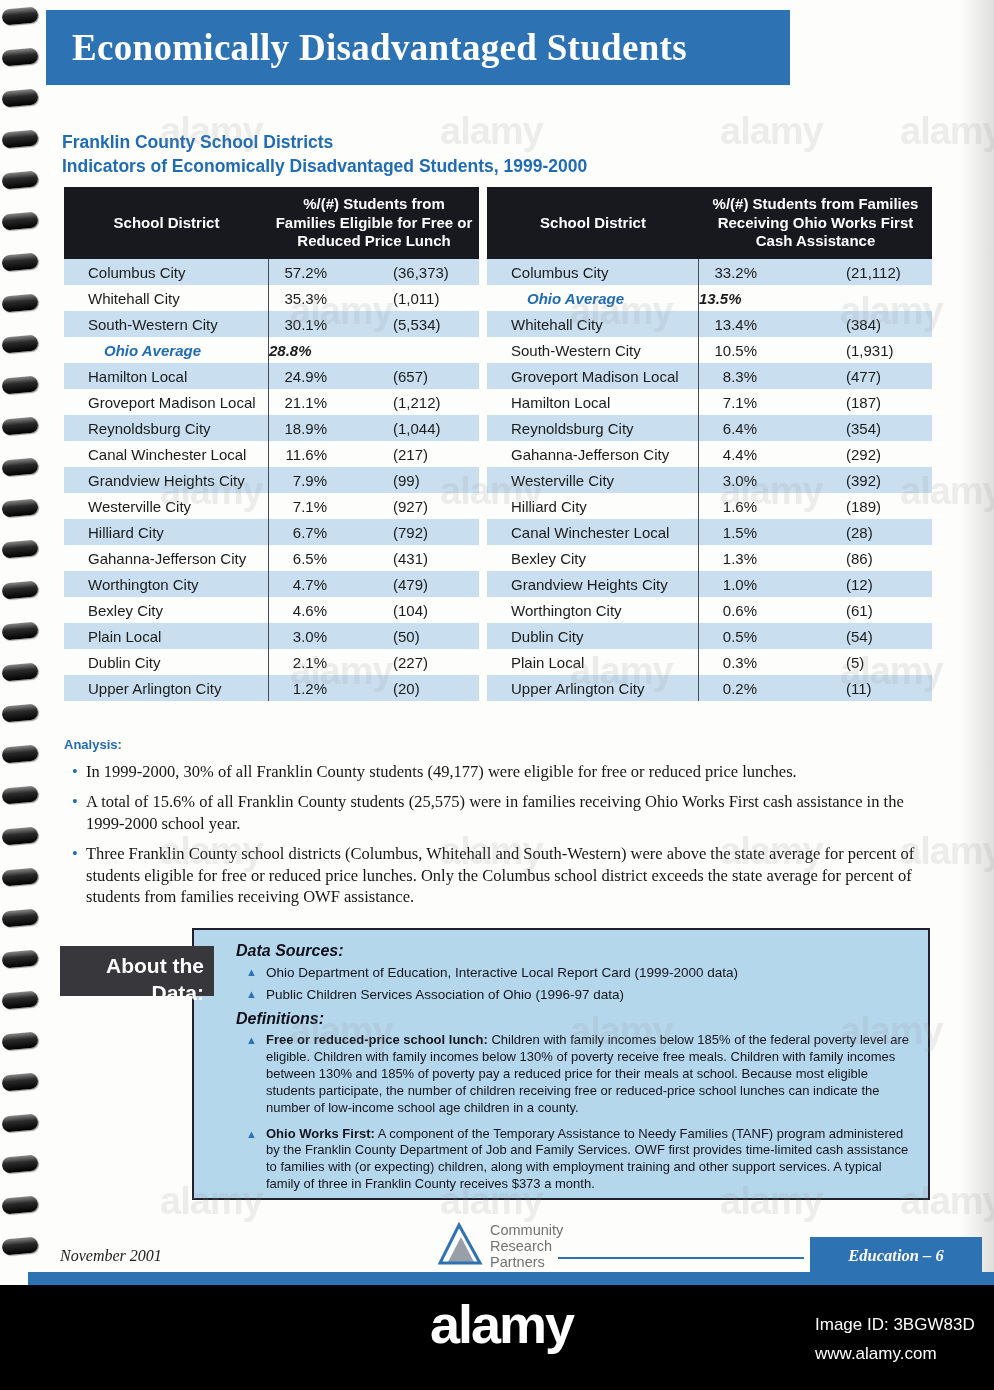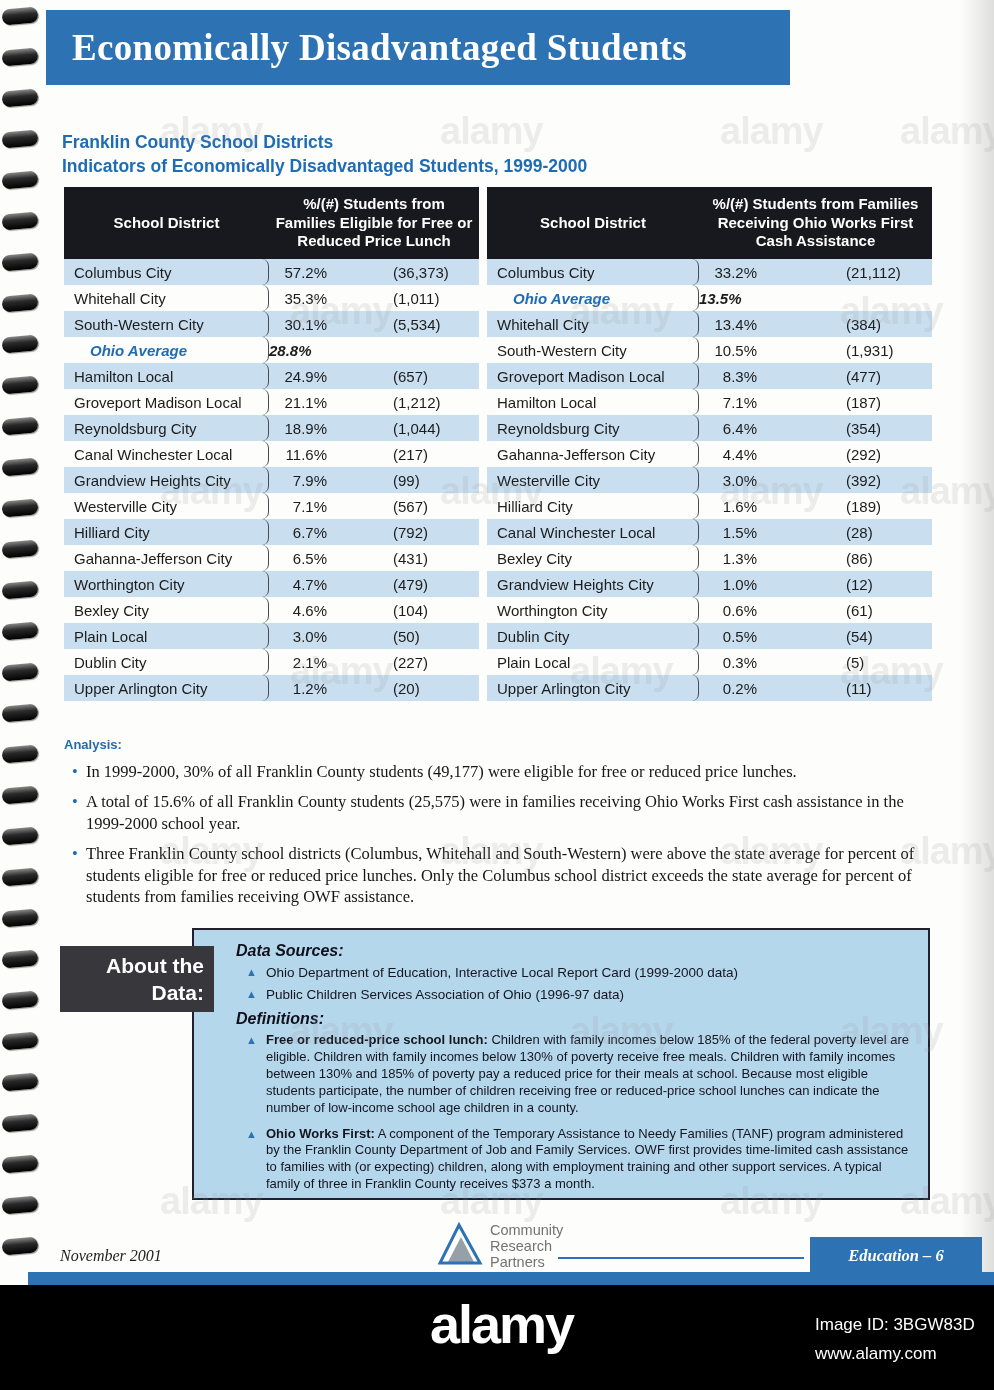--- a/index.html
+++ b/index.html
@@ -36,42 +36,42 @@
   .half.left { width:415px; }
   .half.right { width:445px; }
   .thead { display:flex; height:72px; background:#18181f; color:#fff; }
   .th { display:flex; align-items:center; justify-content:center; text-align:center;
         font-weight:bold; font-size:15px; line-height:1.25; padding:0 6px; }
   .half.left .district-h { width:205px; }
   .half.right .district-h { width:212px; }
   .value-h { flex:1; }
   .trow { display:flex; height:26px; align-items:stretch; font-size:15px; color:#1c1c1c; }
   .trow.shade { background:#c9dff0; }
-  .district { display:flex; align-items:center; padding-left:10px; border-right:1.5px solid #4a4a54;border-radius:7px; }
+  .district { display:flex; align-items:center; padding-left:24px; border-right:1.5px solid #4a4a54; }
   .half.left .district { width:205px; }
   .half.right .district { width:212px; }
   .value { flex:1; display:flex; align-items:center; justify-content:space-between; gap:12px; }
   .pct { width:58px; text-align:right; }
   .cnt { width:86px; text-align:left; }
   .trow.avg .dname { color:#1f6cb5; font-style:italic; font-weight:bold; padding-left:16px; }
   .trow.avg .pct { width:auto; font-weight:bold; font-style:italic; }
 
   
   .analysis { position:absolute; left:64px; top:737px; width:864px; }
   .analysis-h { color:#1f6cb5; font-weight:bold; font-size:13px; margin-bottom:9px; }
   .bullet-item { display:flex; margin-bottom:9px; font-family:"Liberation Serif", serif;
                  font-size:16.5px; line-height:1.3; color:#161616; }
   .bullet-dot { color:#1f6cb5; width:22px; text-align:center; flex:0 0 22px; }
   .bullet-text { flex:1; }
 
   
   .about { position:absolute; left:64px; top:926px; width:868px; height:280px; }
   .info-box { position:absolute; left:128px; top:2px; width:738px; height:272px;
               background:#b5d7ec; border:2px solid #20202e; padding:12px 18px 10px 42px; }
-  .about-label { position:absolute; left:-4px; top:20px; width:154px; height:66px;
+  .about-label { position:absolute; left:-4px; top:20px; width:154px; height:50px;
                  background:#38383c; color:#fff; font-weight:bold; font-size:21px;
                  line-height:1.3; text-align:right; padding:6px 10px 0 0; }
   .src-h, .def-h { font-style:italic; font-weight:bold; font-size:16px; color:#10101c; margin-bottom:4px; }
   .def-h { margin-top:7px; }
   .tri-item { display:flex; margin:3px 0 4px 10px; }
   .tri { color:#2d72b3; font-size:11px; width:20px; flex:0 0 20px; padding-top:2px; }
   .tri-text { font-size:13.5px; color:#15151f; line-height:1.3; }
   .def-item .tri-text { font-size:13px; }
   .def-item { margin-bottom:9px; }
   .term { font-weight:bold; }
@@ -234,21 +234,21 @@
                 <span class="pct">7.9%</span>
                 <span class="cnt">(99)</span>
               </div>
   </div>
             <div class="trow">
     <div class="district">
                 <span class="dname">Westerville City</span>
               </div>
     <div class="value">
                 <span class="pct">7.1%</span>
-                <span class="cnt">(567)</span>
+                <span class="cnt">(927)</span>
               </div>
   </div>
             <div class="trow shade">
     <div class="district">
                 <span class="dname">Hilliard City</span>
               </div>
     <div class="value">
                 <span class="pct">6.7%</span>
                 <span class="cnt">(792)</span>
               </div>

